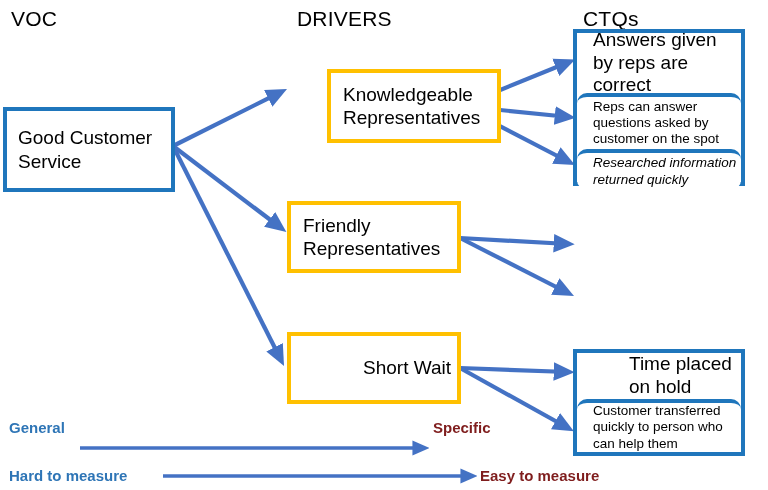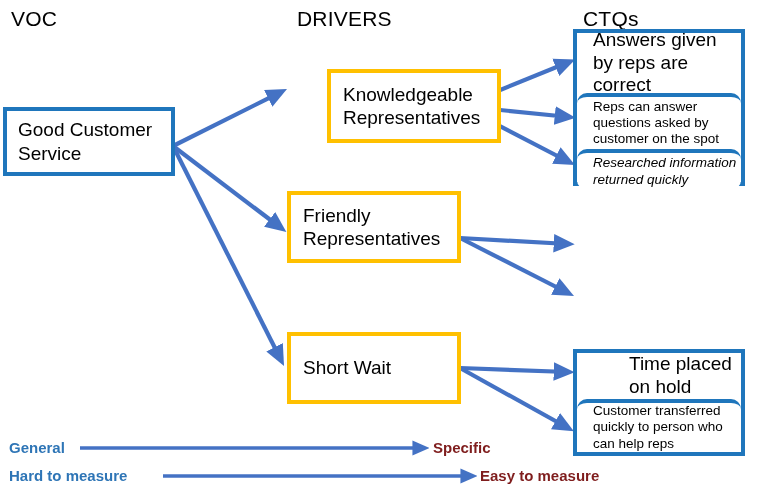--- a/index.html
+++ b/index.html
@@ -95,21 +95,21 @@
     line-height: 20px;
   }
   .legend-right {
     position: absolute;
     font-size: 15px;
     font-weight: bold;
     color: #7f1d1d;
     white-space: nowrap;
     line-height: 20px;
   }
-  #legend1 { left: 0; top: 438px; width: 768px; }
+  #legend1 { left: 0; top: 418px; width: 768px; }
   #legend2 { left: 0; top: 466px; width: 666px; }
   #legend1-left  { left: 9px;   top: 0; }
   #legend1-right { left: 433px; top: 0; }
   #legend2-left  { left: 9px;   top: 0; }
   #legend2-right { left: 480px; top: 0; }
 </style>
 </head>
 <body>
 
 <div id="canvas">
@@ -146,33 +146,33 @@
     <g stroke="#4472C4" stroke-width="3.4" fill="none" marker-end="url(#ah)">
       <line x1="80" y1="448" x2="424" y2="448"></line>
       <line x1="163" y1="476" x2="472" y2="476"></line>
     </g>
   </svg>
 
   <div class="col-header" id="hdr-voc">VOC</div>
   <div class="col-header" id="hdr-drivers">DRIVERS</div>
   <div class="col-header" id="hdr-ctqs">CTQs</div>
 
-  <div class="node-box voc-box" id="voc-box" style="left:3px; top:107px; width:172px; height:69px;">
+  <div class="node-box voc-box" id="voc-box" style="left:3px; top:107px; width:172px; height:85px;">
     <span class="label">Good Customer Service</span>
   </div>
 
   <div class="node-box driver-box" style="left:287px; top:69px; width:174px; height:74px;margin-left:40px;">
     <span class="label">Knowledgeable Representatives</span>
   </div>
 
-  <div class="node-box driver-box" style="left:287px; top:191px; width:174px; height:72px;">
+  <div class="node-box driver-box" style="left:287px; top:201px; width:174px; height:72px;">
     <span class="label">Friendly Representatives</span>
   </div>
 
-  <div class="node-box driver-box" style="left:287px; top:332px; width:174px; height:72px;">
+  <div class="node-box driver-box" style="left:287px; top:332px; width:174px; height:72px;justify-content:flex-end;">
     <span class="label">Short Wait</span>
   </div>
 
   <div class="ctq-group" style="left:573px; top:29px; width:172px; height:157px;">
     <div class="ctq-box t-large" style="height:60px;">
       <span>Answers given by reps are correct</span>
     </div>
     <div class="ctq-box t-small" style="height:56px;">
       <span>Reps can answer questions asked by customer on the spot</span>
     </div>
@@ -180,21 +180,21 @@
       <span>Researched information returned quickly</span>
     </div>
   </div>
 
 
   <div class="ctq-group" style="left:573px; top:349px; width:172px; height:107px;">
     <div class="ctq-box t-large" style="height:46px;margin-left:36px;">
       <span>Time placed on hold</span>
     </div>
     <div class="ctq-box t-small" style="height:53px;">
-      <span>Customer transferred quickly to person who can help reps</span>
+      <span>Customer transferred quickly to person who can help them</span>
     </div>
   </div>
 
   <div class="legend-row" id="legend1">
     <span class="legend-left" id="legend1-left">General</span>
     <span class="legend-right" id="legend1-right">Specific</span>
   </div>
 
   <div class="legend-row" id="legend2">
     <span class="legend-left" id="legend2-left">Hard to measure</span>

